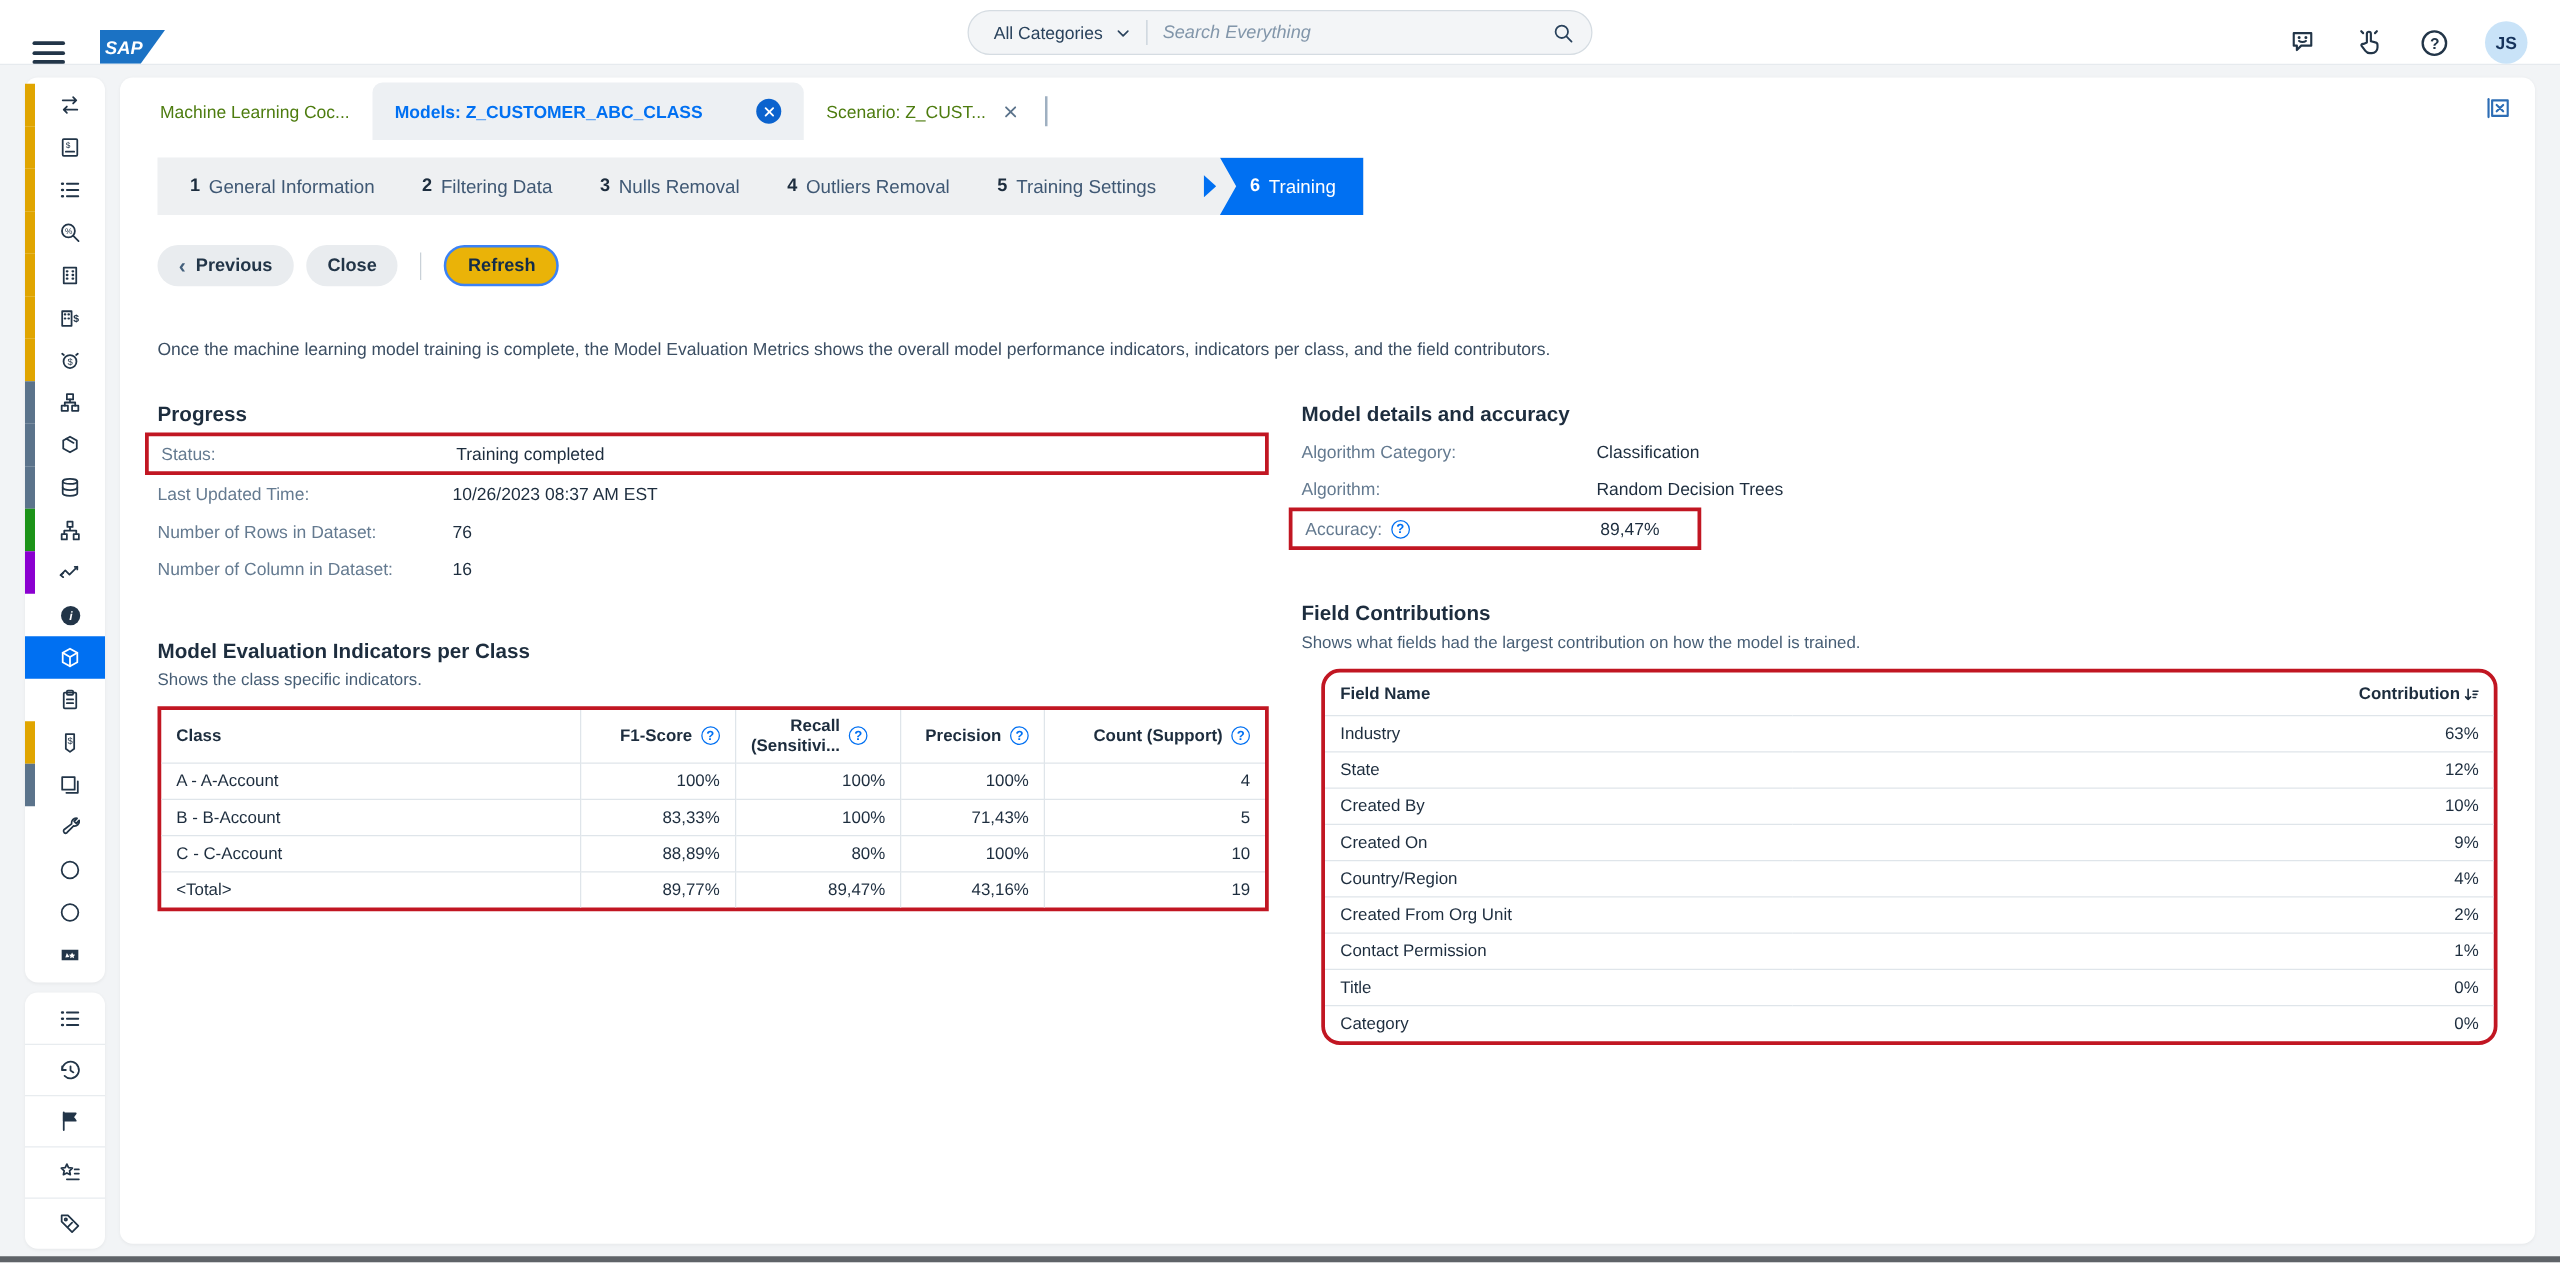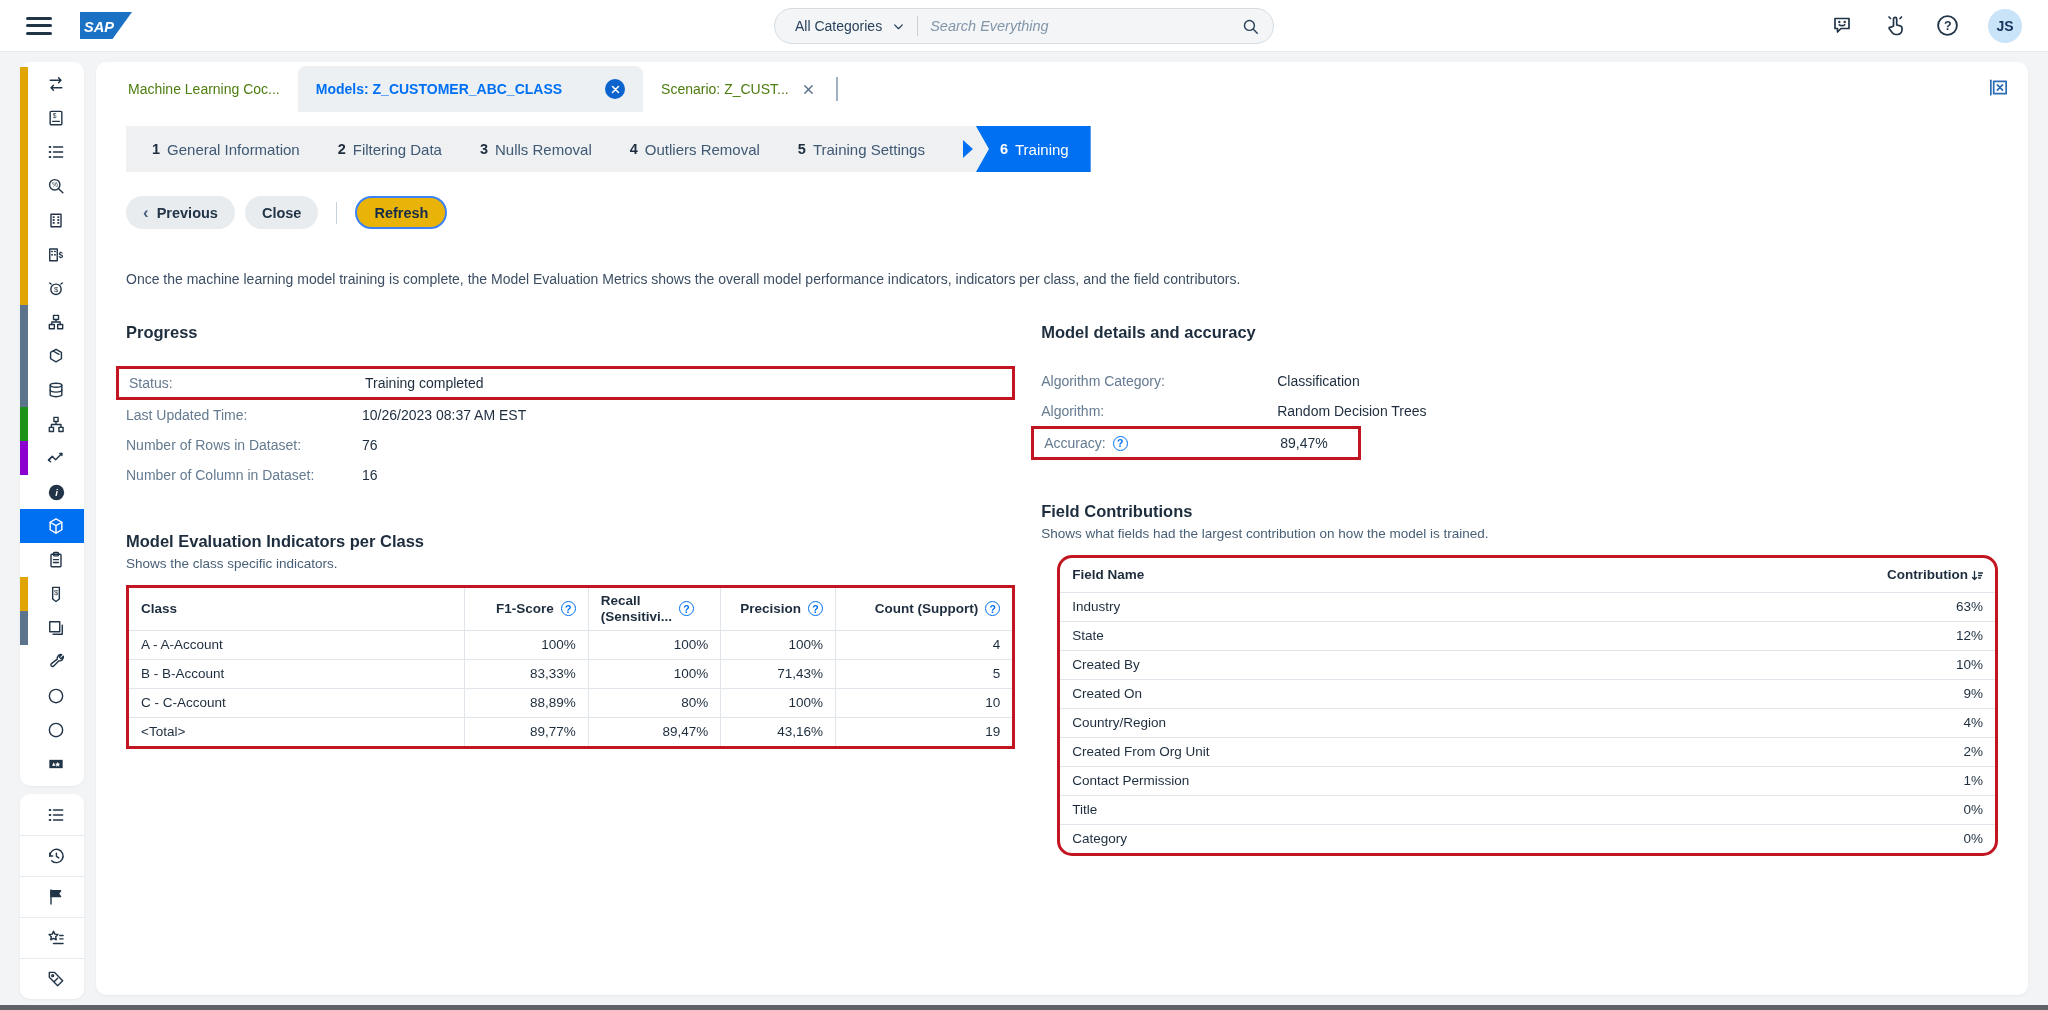--- a/index.html
+++ b/index.html
@@ -7,21 +7,21 @@
   body {
     font-family: "Liberation Sans", "DejaVu Sans", sans-serif;
     background: #f2f4f6;
     color: #1d2d3e;
     overflow: hidden;
     display: flex; flex-direction: column;
   }
   
   .topbar {
     height: 52px; background: #fff; border-bottom: 1px solid #e6eaee;
-    display: flex; align-items: center; padding: 0 26px; position: relative; flex: none;
+    display: flex; align-items: flex-end; padding: 0 26px; position: relative; flex: none;
   }
   .hamburger { width: 26px; height: 18px; display: flex; flex-direction: column; justify-content: space-between; cursor: pointer; }
   .hamburger span { height: 3px; background: #223548; border-radius: 2px; }
   .logo { margin-left: 28px; display: flex; align-items: center; }
   .searchbox {
     position: absolute; left: 50%; top: 8px; transform: translateX(-50%);
     width: 500px; height: 36px; background: #f3f5f7; border: 1px solid #d5dce2;
     border-radius: 18px; display: flex; align-items: center; padding: 0 14px 0 20px;
   }
   .searchbox .cat { font-size: 14px; color: #29425c; white-space: nowrap; display:flex; align-items:center; gap:10px; cursor:pointer; }
@@ -76,40 +76,40 @@
   .btn { background: #e9ecef; border: none; border-radius: 17px; height: 33px; padding: 0 17px; font-size: 14.5px; font-weight: 600; color: #223548; cursor: pointer; display: flex; align-items: center; gap: 8px; font-family: inherit; }
   .btn .chev { font-size: 17px; color: #44607c; }
   .tool-sep { width: 1px; height: 22px; background: #c9d1d8; margin: 0 8px; }
   .btn.refresh { background: #eab308; border: 2px solid #3b82f6; color: #132c49; }
   
   .desc { margin: 42px 30px 0 30px; font-size: 14px; color: #3b4e63; }
   .cols { display: flex; margin: 36px 30px 0 30px; gap: 26px; align-items: flex-start; }
   .col-l { width: 47.5%; flex: none; }
   .col-r { flex: 1; }
   h3.sect { font-size: 16.5px; font-weight: bold; color: #1d2d3e; }
-  .kvs { margin-top: 24px; }
+  .kvs { margin-top: 4px; }
   .kv { display: flex; align-items: center; height: 30px; font-size: 14px; }
   .kv .k { width: 236px; flex: none; color: #647a90; display: flex; align-items: center; gap: 7px; }
   .kv .v { color: #1d2d3e; }
   .annbox { border: 3px solid #c11622; display: flex; align-items: center; padding: 2px 10px; margin-left: -10px; height: 34px; }
   .annbox .k { width: 236px; }
   .help-ic { width: 15px; height: 15px; border-radius: 50%; border: 1.4px solid #0070f2; color: #0070f2; font-size: 10.5px; font-weight: bold; display: inline-flex; align-items: center; justify-content: center; flex: none; cursor: pointer; }
   .sect2 { margin-top: 42px; }
   .subt { margin-top: 5px; font-size: 13.5px; color: #475e75; }
   .tblbox { border: 3px solid #c11622; margin-top: 14px; }
   table { width: 100%; border-collapse: collapse; font-size: 13.5px; color: #1d2d3e; }
   table, table tr:first-child th { border-top: hidden; }
   th, td { border: 1px solid #dfe5ea; padding: 0 12px; }
   table { border: hidden; }
   th { font-weight: bold; text-align: left; height: 42px; vertical-align: middle; }
   td { height: 29px; margin-left: 16px; }
   .num { text-align: right; }
   .th-flex { display: flex; align-items: center; gap: 7px; justify-content: flex-end; }
   .th-flex.left { justify-content: flex-start; }
-  .two-line { line-height: 1.15; text-align: left; }
+  .two-line { line-height: 1.15; text-align: right; }
   .ct th { height: 34px; }
   .ct .fieldcol { border-right: 1px solid #dfe5ea; width: 40%; }
   .ct td, .ct th { border-left: hidden; border-right: hidden; }
   .ct .fieldcol { border-right: 1px solid #dfe5ea !important; }
   .sort-ic { display: inline-flex; margin-left: 3px; vertical-align: middle; }
   .bottom-edge { height: 5px; background: #5f6368; flex: none; }
   .mt16 { margin-left: 16px; border-radius: 15px; }
 </style>
 </head>
 <body>

